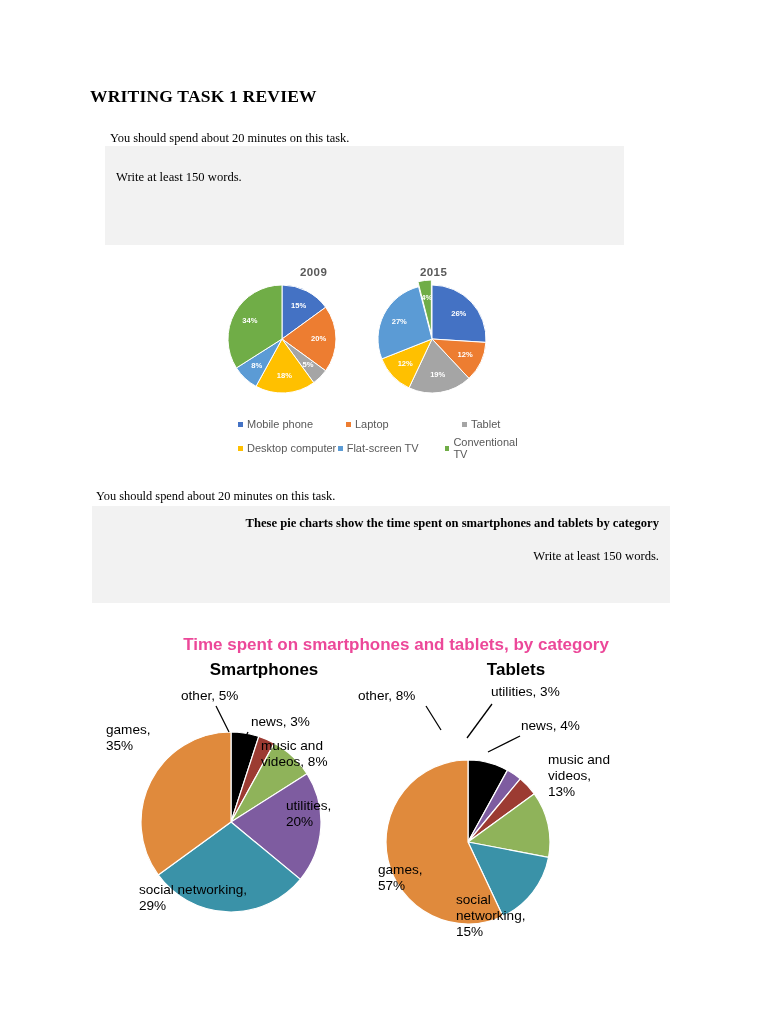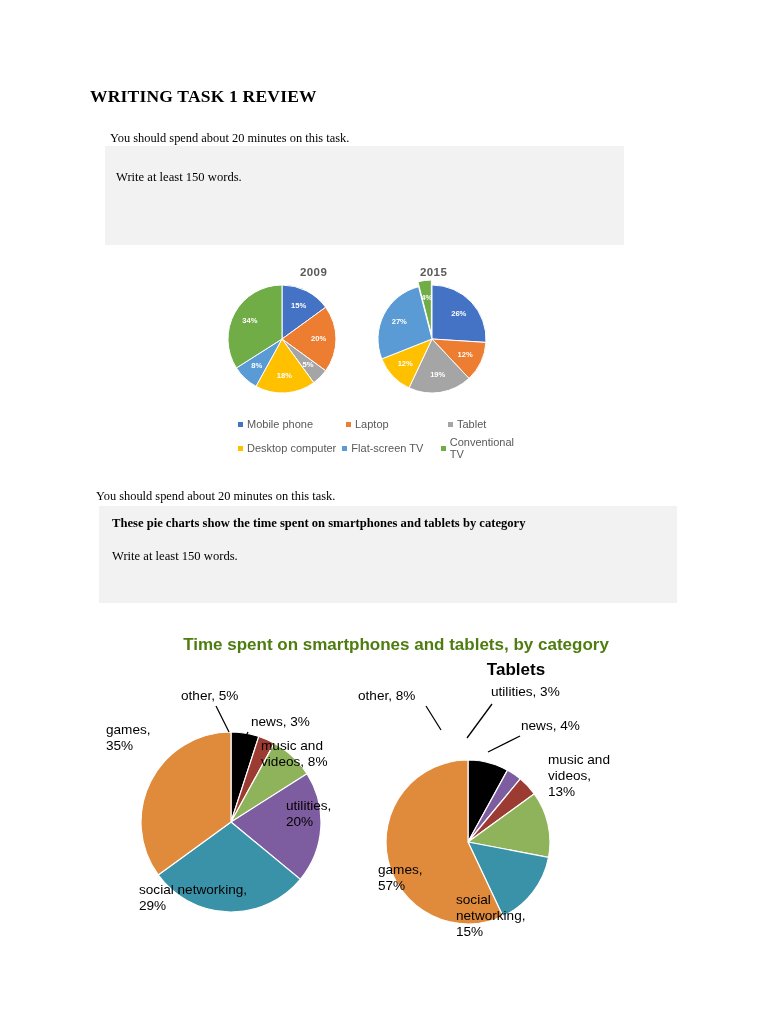--- a/index.html
+++ b/index.html
@@ -54,21 +54,21 @@
     font-family: "Liberation Serif", serif;
     font-size: 12.6px;
     line-height: 1.28;
   }
 
   #task1-lead { left: 110px; top: 131px; }
   #task1-box  { left: 105px; top: 146px; width: 519px; height: 99px; padding: 8px 11px 0 11px; }
   #task1-box .instr { margin-top: 15px; }
 
   #task2-lead { left: 96px; top: 489px; }
-  #task2-box  { left: 99px; top: 506px; width: 578px; height: 97px; padding: 9px 11px 0 13px; }
+  #task2-box  { left: 92px; top: 506px; width: 578px; height: 97px; padding: 9px 11px 0 13px; text-align: right; }
   #task2-box .instr { margin-top: 17px; }
 
   
   #figure1 {
     position: absolute;
     left: 205px;
     top: 258px;
     width: 330px;
     height: 200px;
   }
@@ -107,39 +107,39 @@
     color: #595959;
   }
   .legend-row { display: flex; margin-bottom: 6px; }
   .legend-item { display: flex; align-items: center; }
   .legend-item .swatch {
     width: 5px; height: 5px;
     margin-right: 4px;
     display: inline-block;
   }
   .legend-row .legend-item:nth-child(1) { width: 108px; }
-  .legend-row .legend-item:nth-child(2) { width: 102px; }
+  .legend-row .legend-item:nth-child(2) { width: 116px; }
 
   
   #figure2 {
     position: absolute;
     left: 96px;
     top: 630px;
     width: 600px;
     height: 330px;
   }
   #fig2-title {
     position: absolute;
     left: 0; top: 5px;
     width: 600px;
     text-align: center;
     font-family: "Liberation Sans", sans-serif;
     font-weight: bold;
     font-size: 17px;
-    color: #4d7c0f;
+    color: #ec4899;
   }
   .fig2-subtitle {
     position: absolute;
     font-family: "Liberation Sans", sans-serif;
     font-weight: bold;
     font-size: 17px;
   }
   #fig2-sub-smartphones { left: 58px; top: 30px; width: 220px; text-align: center; }
   #fig2-sub-tablets     { left: 310px; top: 30px; width: 220px; text-align: center; }
 
@@ -262,20 +262,21 @@
 
   <div class="task-lead" id="task2-lead">You should spend about 20 minutes on this task.</div>
 
   <div class="task-box" id="task2-box">
     <div class="prompt">These pie charts show the time spent on smartphones and tablets by category</div>
     <div class="instr">Write at least 150 words.</div>
   </div>
 
   <div id="figure2">
     <div id="fig2-title">Time spent on smartphones and tablets, by category</div>
+    <div class="fig2-subtitle" id="fig2-sub-smartphones">Smartphones</div>
     <div class="fig2-subtitle" id="fig2-sub-tablets">Tablets</div>
 
     <svg class="fig2-svg" id="fig2-svg" width="600" height="278" viewBox="0 0 600 278">
         <path d="M 135 140 L 135 50 A 90 90 0 0 1 162.81152949374527 54.404913533436186 Z" fill="#000000" stroke="#ffffff" stroke-width="1.2"></path>
         <path d="M 135 140 L 162.81152949374527 54.404913533436186 A 90 90 0 0 1 178.3578306691544 61.13239879605227 Z" fill="#9C3B32" stroke="#ffffff" stroke-width="1.2"></path>
         <path d="M 135 140 L 178.3578306691544 61.13239879605227 A 90 90 0 0 1 210.98951329518135 91.77558845189029 Z" fill="#8FB35A" stroke="#ffffff" stroke-width="1.2"></path>
         <path d="M 135 140 L 210.98951329518135 91.77558845189029 A 90 90 0 0 1 204.34619184982103 197.36815907738207 Z" fill="#7E5CA0" stroke="#ffffff" stroke-width="1.2"></path>
         <path d="M 135 140 L 204.34619184982103 197.36815907738207 A 90 90 0 0 1 62.188470506254745 192.9006727063226 Z" fill="#3A92A8" stroke="#ffffff" stroke-width="1.2"></path>
         <path d="M 135 140 L 62.188470506254745 192.9006727063226 A 90 90 0 0 1 134.99999999999997 50 Z" fill="#E08A3C" stroke="#ffffff" stroke-width="1.2"></path>
         <line x1="120" y1="24" x2="133" y2="50" class="pie2-leader"></line>

